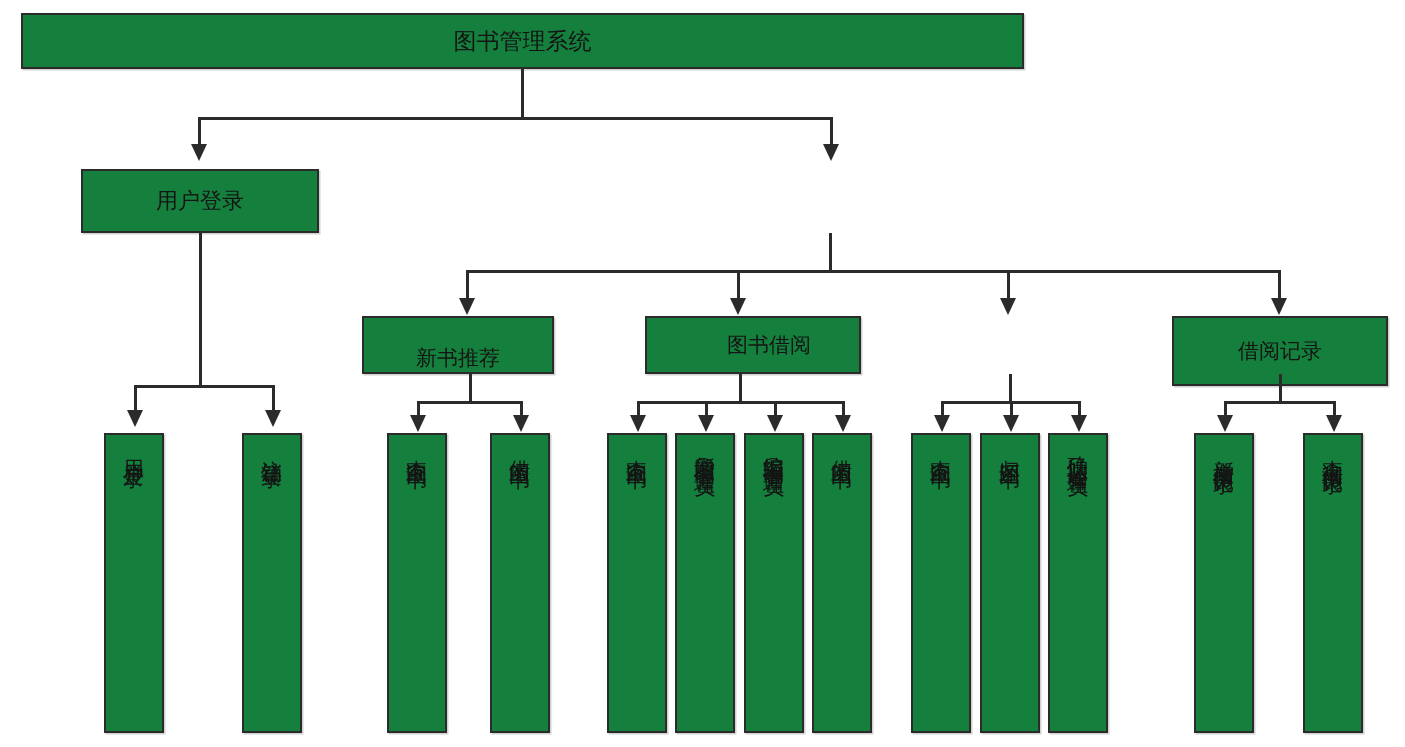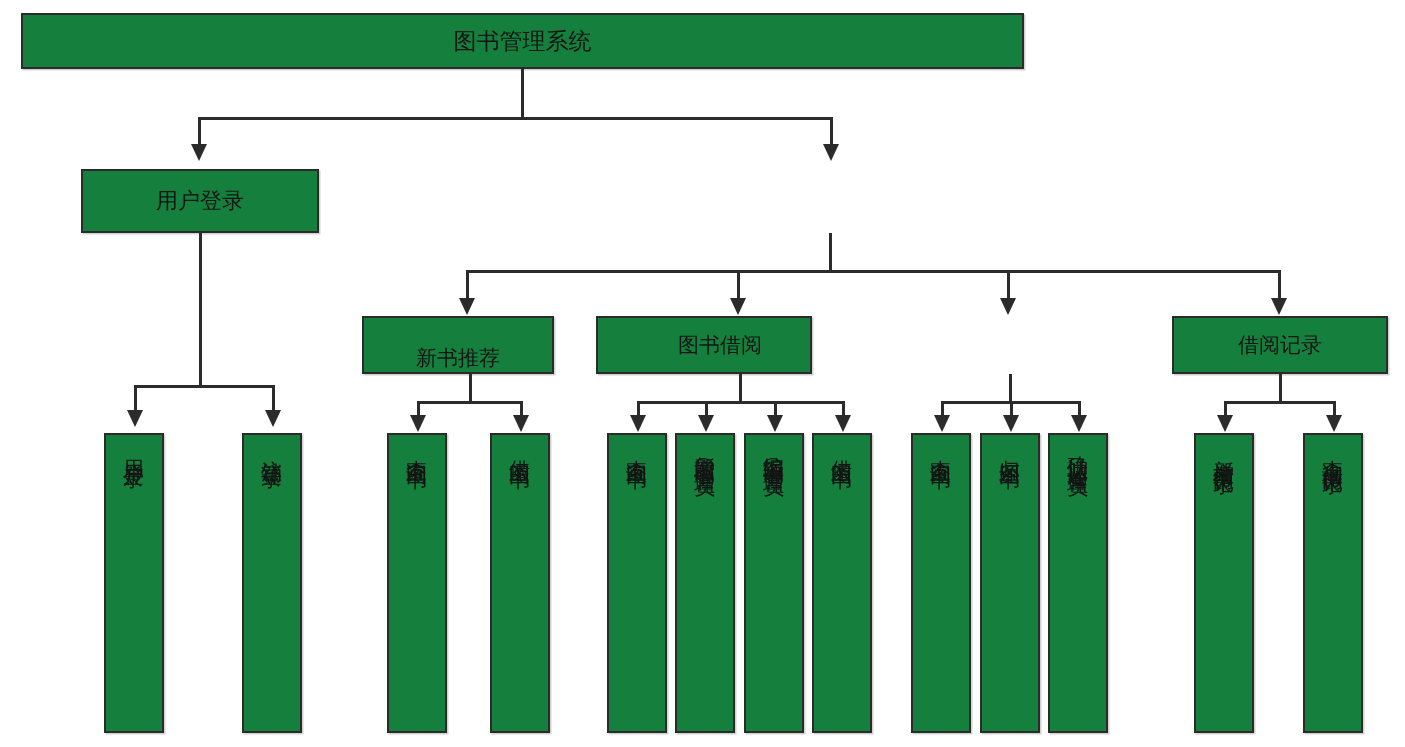--- a/index.html
+++ b/index.html
@@ -121,24 +121,24 @@
   <div class="edge-v" style="left:737px; top:270px; height:28px;"></div>
   <div class="arrow" style="left:730px; top:298px;"></div>
   <div class="edge-v" style="left:1007px; top:270px; height:28px;"></div>
   <div class="arrow" style="left:1000px; top:298px;"></div>
   <div class="edge-v" style="left:1278px; top:270px; height:28px;"></div>
   <div class="arrow" style="left:1271px; top:298px;"></div>
 
   <div class="node lvl2" style="left:362px; top:316px; width:192px; height:58px;align-items:flex-end;">
     <span>新书推荐</span>
   </div>
-  <div class="node lvl2" style="left:596px; top:316px; width:216px; height:58px;padding-left:32px;">
+  <div class="node lvl2" style="left:645px; top:316px; width:216px; height:58px;padding-left:32px;">
     <span>图书借阅</span>
   </div>
-  <div class="node lvl2" style="left:1172px; top:316px; width:216px; height:58px;">
+  <div class="node lvl2" style="left:1172px; top:316px; width:216px; height:70px;">
     <span>借阅记录</span>
   </div>
 
   <div class="edge-v" style="left:469px; top:374px; height:27px;"></div>
   <div class="edge-h" style="left:417px; top:401px; width:105px;"></div>
   <div class="edge-v" style="left:417px; top:401px; height:14px;"></div>
   <div class="arrow" style="left:410px; top:415px;"></div>
   <div class="edge-v" style="left:520px; top:401px; height:14px;"></div>
   <div class="arrow" style="left:513px; top:415px;"></div>
 

